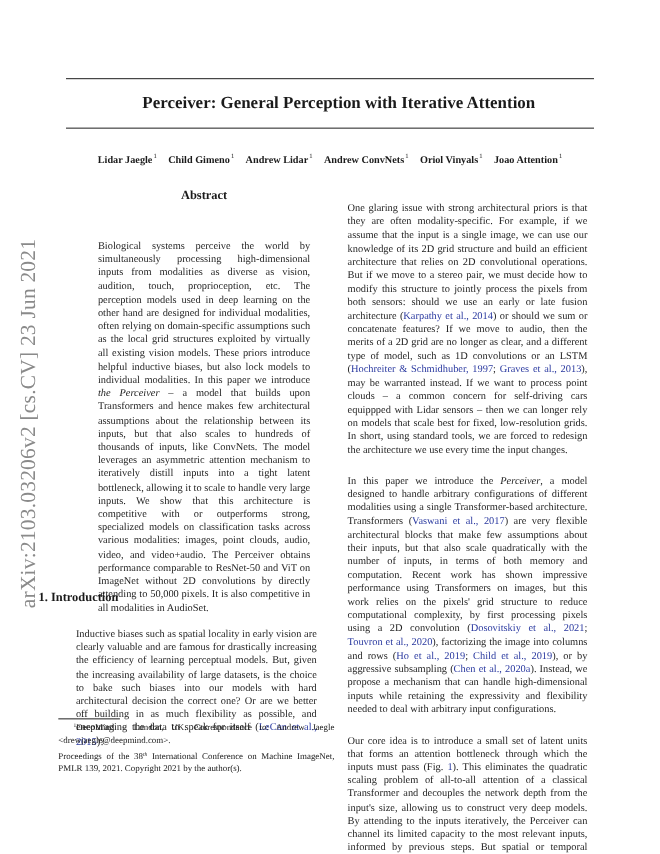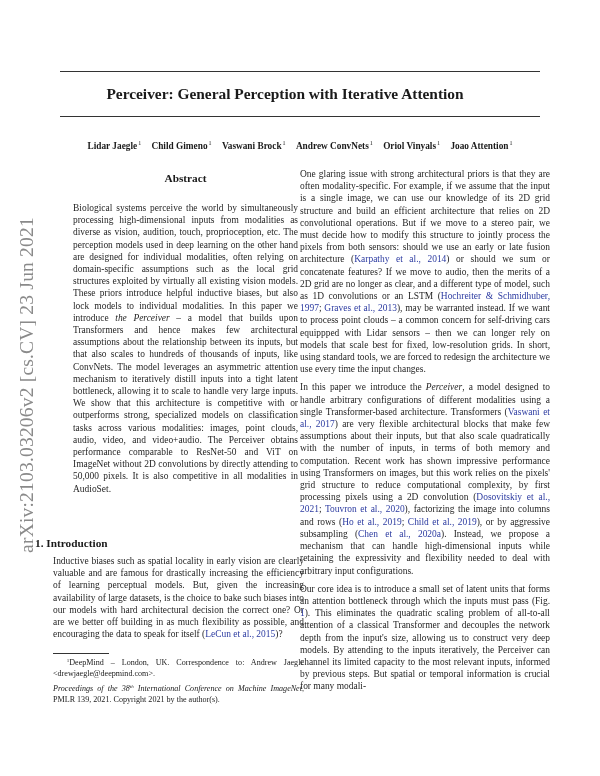--- a/index.html
+++ b/index.html
@@ -20,21 +20,21 @@
       left: 60px;
       width: 480px;
       height: 0;
       border-top: 1.6px solid #333;
     }
     .rule.top { top: 71px; }
     .rule.bottom { top: 116px; }
     .title {
       position: absolute;
       top: 85px;
-      left: 45px;
+      left: 68px;
       width: 480px;
       text-align: center;
       font-weight: bold;
       font-size: 15.4px;
       line-height: 18px;
     }
     .authors {
       position: absolute;
       top: 137px;
       left: 60px;
@@ -67,21 +67,21 @@
       letter-spacing: 0.2px;
     }
 
     .col {
       position: absolute;
       font-size: 9.45px;
       line-height: 12.2px;
       text-align: justify;
       color: #1f1f1f;
     }
-    .col p { margin: 0; }
+    .col p { margin: 16px; }
     .left-abstract {
       left: 73px;
       top: 202px;
       width: 225px;
     }
     .abstract-heading {
       position: absolute;
       left: 73px;
       top: 171px;
       width: 225px;
@@ -123,21 +123,21 @@
     .footnote sup { font-size: 5px; vertical-align: 3px; }
     .proceedings {
       position: absolute;
       left: 53px;
       top: 682px;
       width: 251px;
       font-size: 8.1px;
       line-height: 10.8px;
       text-align: justify;
     }
-    .proceedings .venue { font-style: italic; }
+    .proceedings .venue { }
     .proceedings sup { font-size: 5px; vertical-align: 3px; font-style: italic; }
 
     .right-col {
       left: 300px;
       top: 168px;
       width: 250px;
     }
     .right-col p + p { margin-top: 6px; }
     .em { font-style: italic; }
   </style>
@@ -148,21 +148,21 @@
   <span>arXiv:2103.03206v2  [cs.CV]  23 Jun 2021</span>
 </div>
 
 <div class="rule top"></div>
 <div class="title">Perceiver: General Perception with Iterative Attention</div>
 <div class="rule bottom"></div>
 
 <div class="authors">
   <span class="author"><span>Lidar Jaegle</span><sup>1</sup></span>
   <span class="author"><span>Child Gimeno</span><sup>1</sup></span>
-  <span class="author"><span>Vaswani Brock</span><sup>1</sup></span>
+  <span class="author"><span>Andrew Lidar</span><sup>1</sup></span>
   <span class="author"><span>Andrew ConvNets</span><sup>1</sup></span>
   <span class="author"><span>Oriol Vinyals</span><sup>1</sup></span>
   <span class="author"><span>Joao Attention</span><sup>1</sup></span>
 </div>
 
 <div class="abstract-heading">Abstract</div>
 <div class="col left-abstract">
   <p><span>Biological systems perceive the world by simultaneously processing high-dimensional inputs from modalities as diverse as vision, audition, touch, proprioception, etc. The perception models used in deep learning on the other hand are designed for individual modalities, often relying on domain-specific assumptions such as the local grid structures exploited by virtually all existing vision models.  These priors introduce helpful inductive biases, but also lock models to individual modalities.  In this paper we introduce </span><span class="em">the Perceiver</span><span> – a model that builds upon Transformers and hence makes few architectural assumptions about the relationship between its inputs, but that also scales to hundreds of thousands of inputs, like ConvNets. The model leverages an asymmetric attention mechanism to iteratively distill inputs into a tight latent bottleneck, allowing it to scale to handle very large inputs.  We show that this architecture is competitive with or outperforms strong, specialized models on classification tasks across various modalities: images, point clouds, audio, video, and video+audio.  The Perceiver obtains performance comparable to ResNet-50 and ViT on ImageNet without 2D convolutions by directly attending to 50,000 pixels.  It is also competitive in all modalities in AudioSet.</span></p>
 </div>
 

